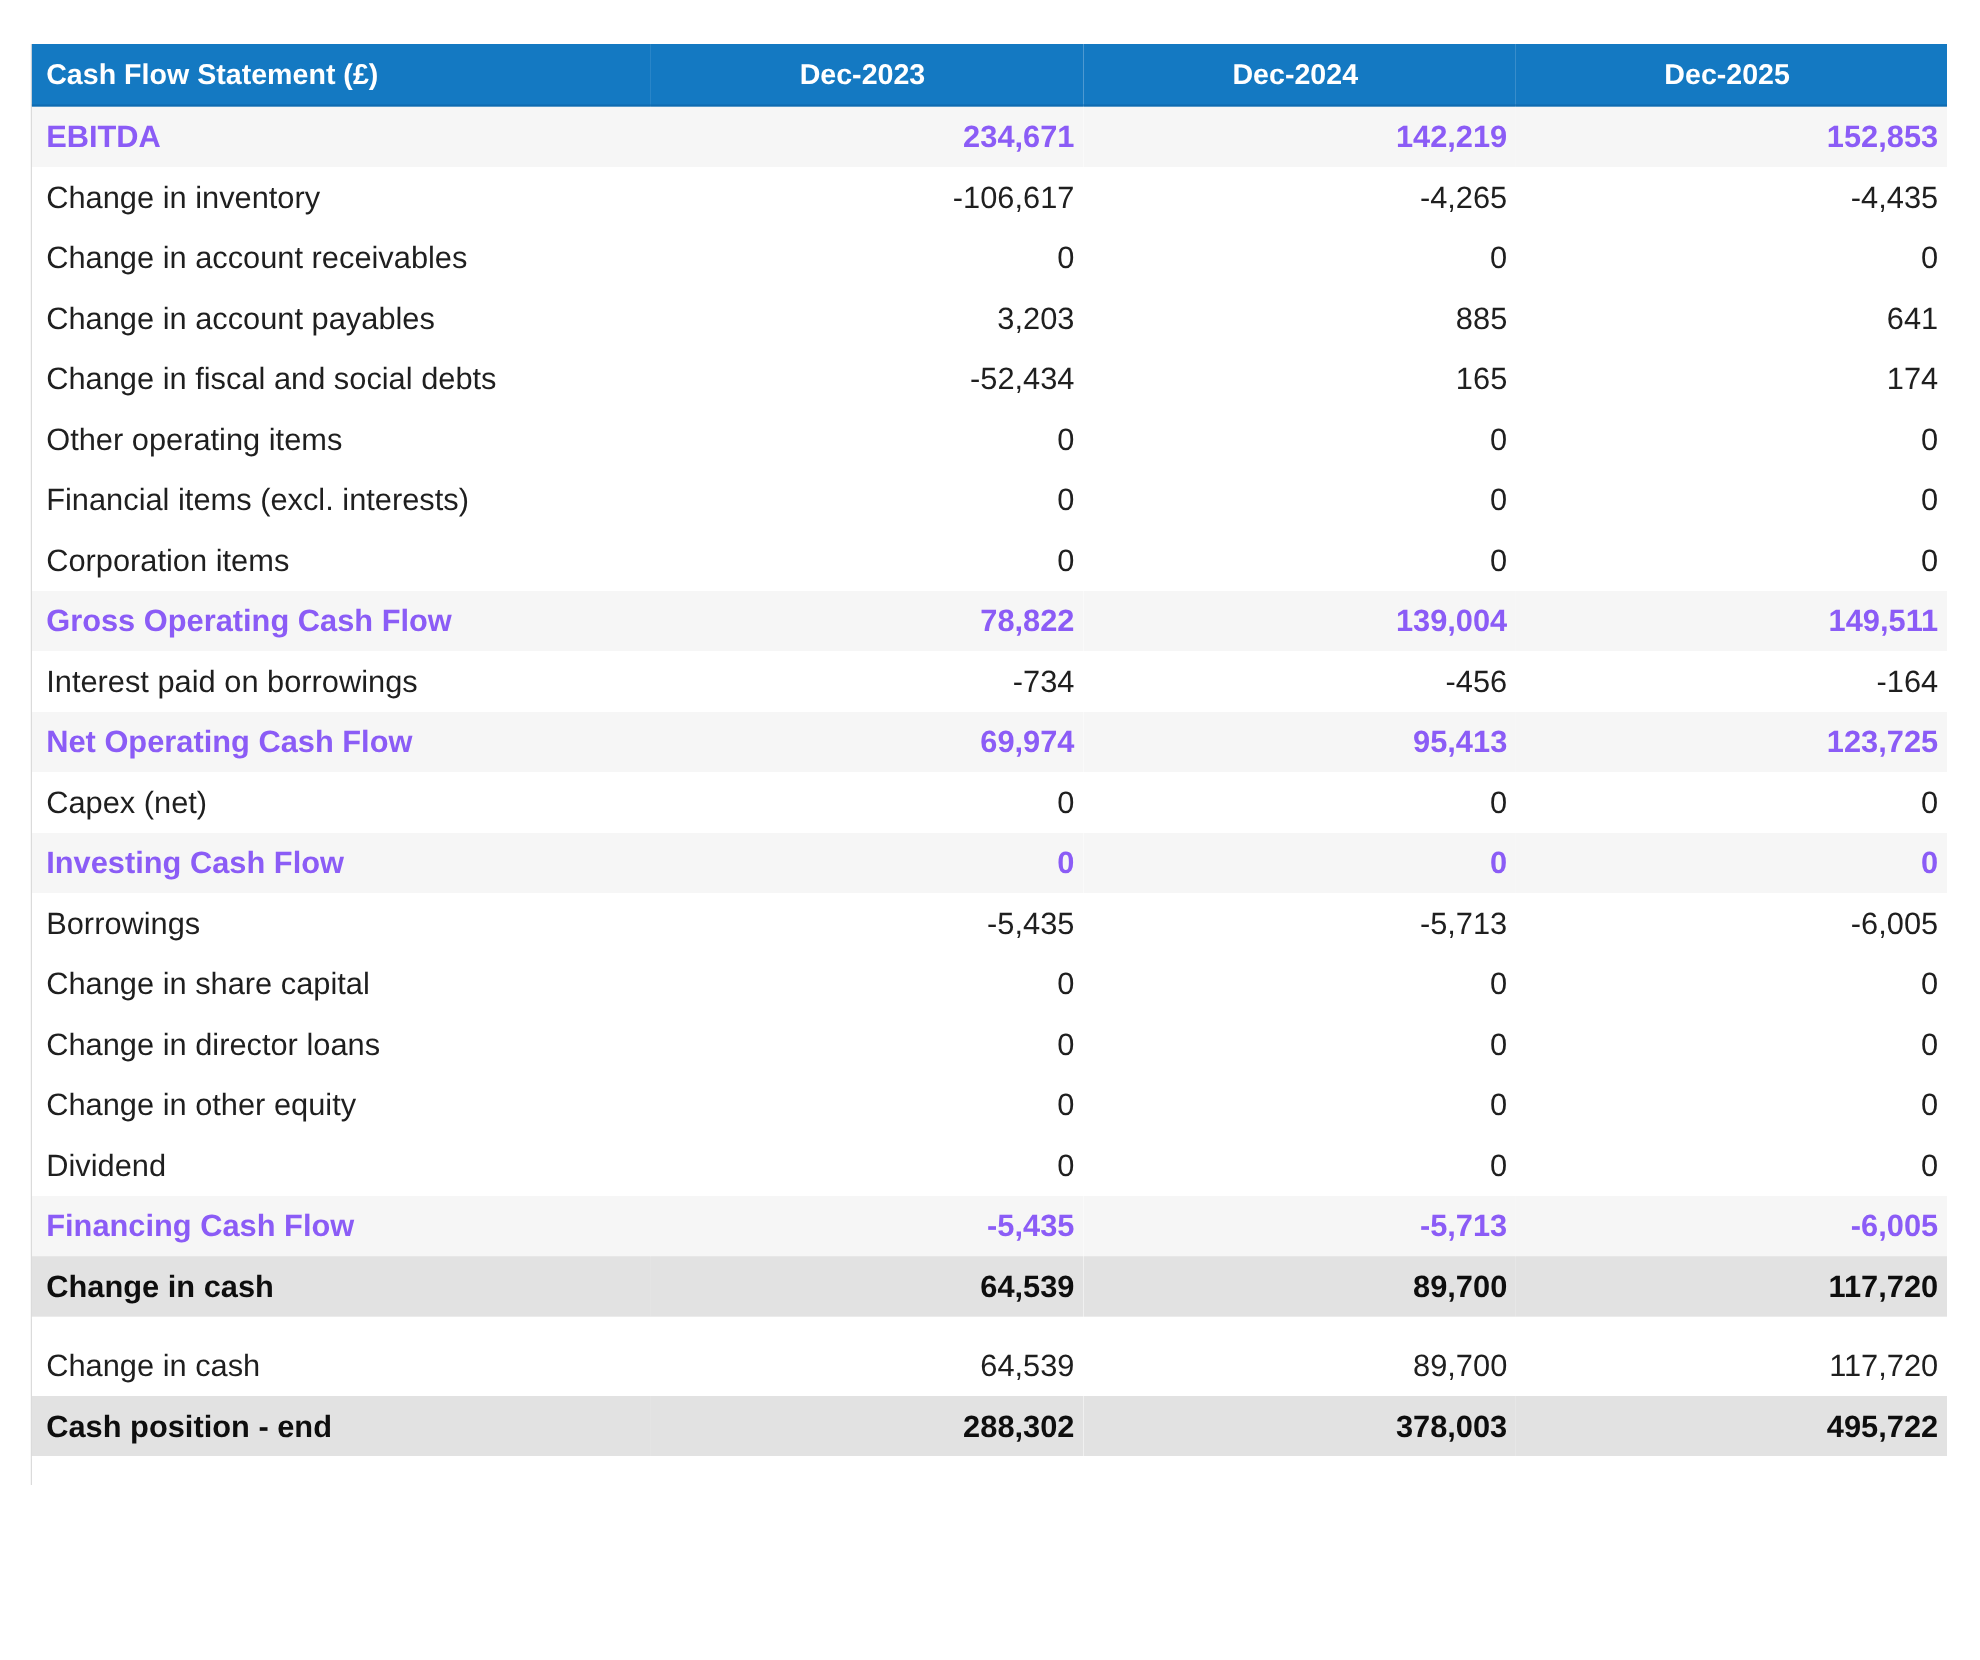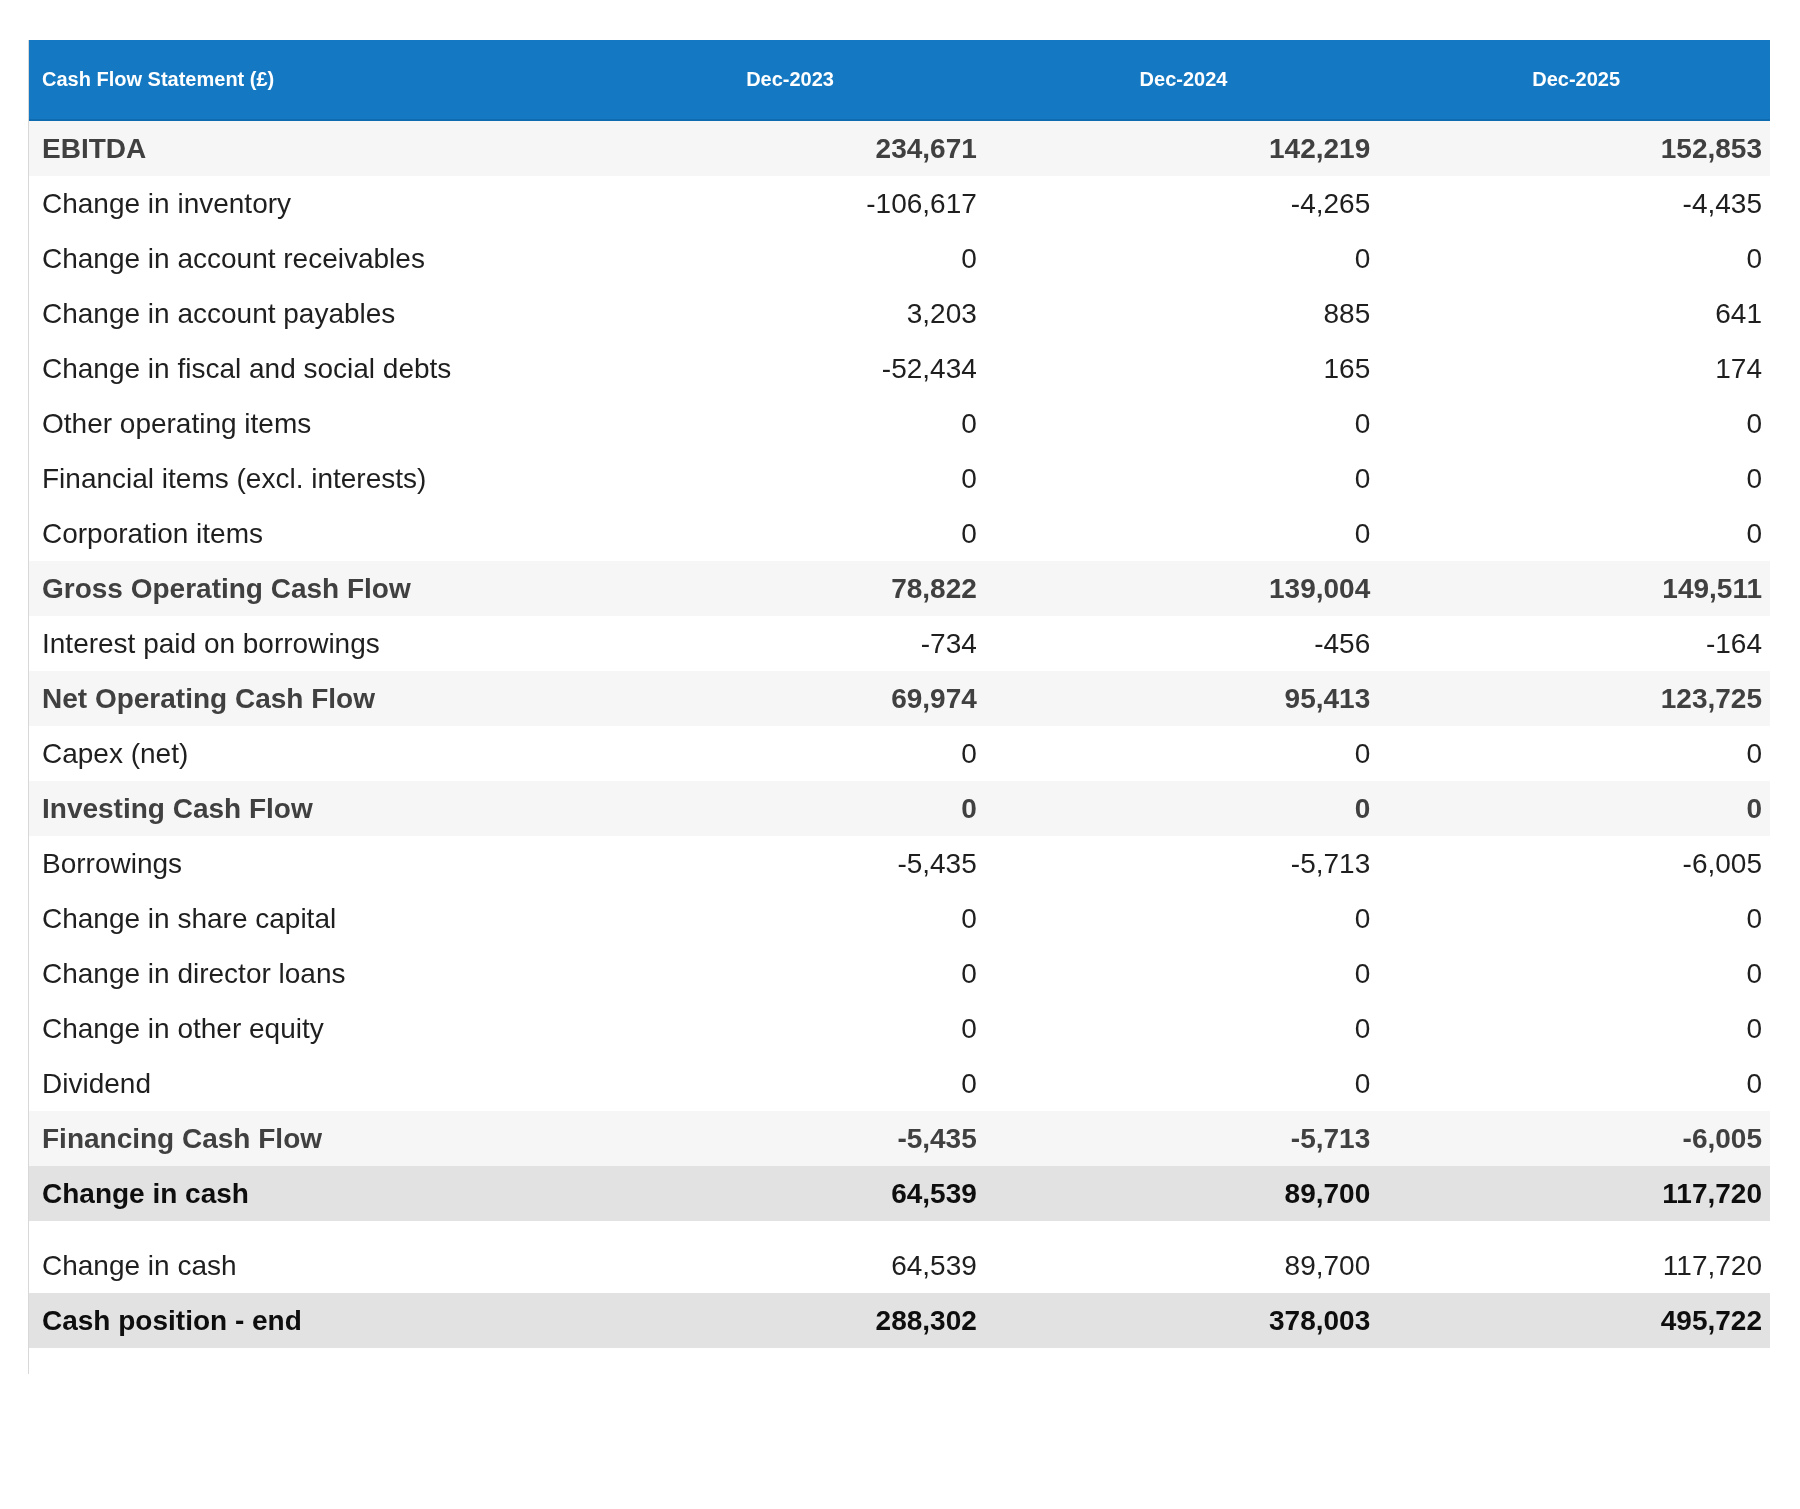--- a/index.html
+++ b/index.html
@@ -28,24 +28,24 @@
     table-layout: fixed;
   }
   col.c-label { width: 32.3%; }
   col.c-y1    { width: 22.6%; }
   col.c-y2    { width: 22.6%; }
   col.c-y3    { width: 22.5%; }
 
   thead th {
     background: var(--header-bg, #1479c2);
     color: var(--header-text, #ffffff);
-    font-size: 20px;
+    font-size: 26px;
     font-weight: bold;
     height: 55px;
-    padding: 12px;
+    padding: 0;
     border-bottom: 2px solid var(--header-edge, #1068aa);
   }
   thead th.h-label {
     text-align: left;
     padding-left: 13px;
   }
   thead th.h-year {
     text-align: center;
     padding-right: 8px;
   }
@@ -64,21 +64,21 @@
   }
   tbody td.t-num {
     text-align: right;
     padding-right: 8px;
   }
 
   tr.r-normal td { background: #ffffff; font-weight: normal; }
   tr.r-subtotal td {
     background: var(--subtotal-bg, #f6f6f6);
     font-weight: bold;
-    color: #404040;
+    color: #8b5cf6;
   }
   tr.r-total td {
     background: var(--total-bg, #e2e2e2);
     font-weight: bold;
     color: #0e0e0e;
     border-bottom: 2px solid #ffffff;
   }
   tr.r-spacer td {
     height: 15px;
     background: #ffffff;

